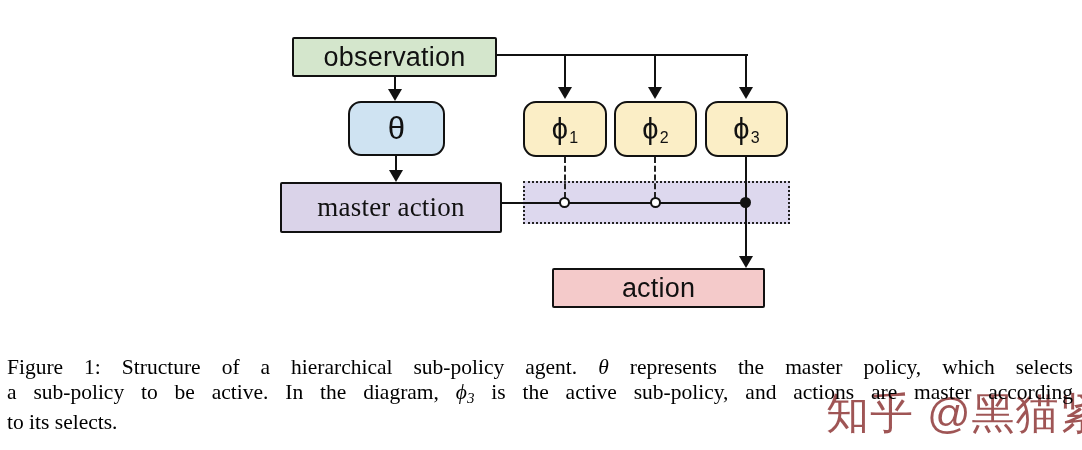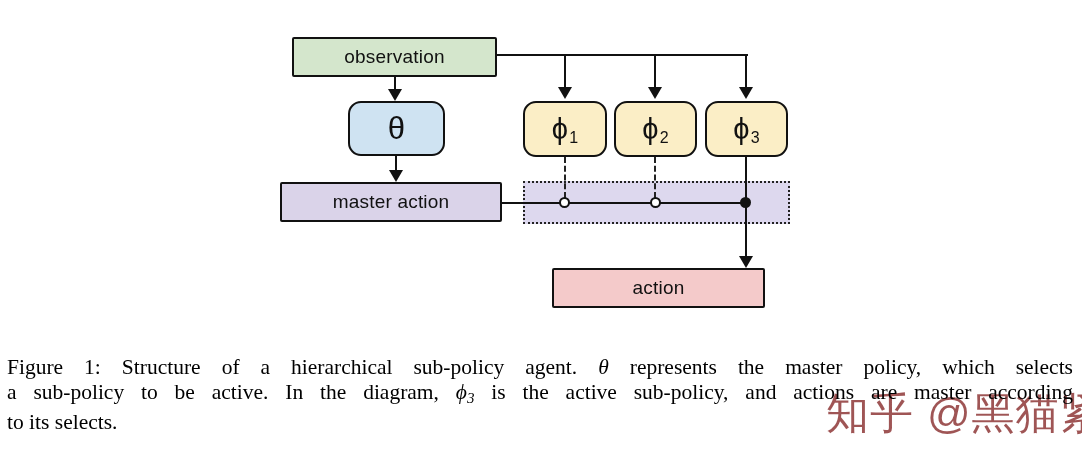--- a/index.html
+++ b/index.html
@@ -5,32 +5,32 @@
   html,body{margin:0;padding:0;background:#ffffff;}
   .screen{
     position:relative;width:1082px;height:450px;background:#fff;overflow:hidden;
     font-family:"Liberation Sans","DejaVu Sans",sans-serif;
   }
   
   .diagram{position:absolute;left:0;top:0;width:1082px;height:340px;}
   .node{
     position:absolute;display:flex;align-items:center;justify-content:center;
     border:2px solid #111;color:#111;box-sizing:border-box;
-    font-size:19px;letter-spacing:.2px;
+    font-size:27px;letter-spacing:.2px;
   }
   .rect{border-radius:2px;}
   .round{border-radius:13px;}
   .obs{left:292px;top:37px;width:205px;height:40px;background:var(--observation-fill);}
   .theta{left:348px;top:101px;width:97px;height:55px;background:var(--theta-fill);font-size:31px;}
   .phi{top:101px;width:84px;height:56px;background:var(--phi-fill);font-size:29px;}
   .phi1{left:523px;}
   .phi2{left:614px;width:83px;}
   .phi3{left:705px;width:83px;}
   .phi .sub{font-size:16px;align-self:flex-end;margin:0 0 8px 1px;}
-  .master{left:280px;top:182px;width:222px;height:40px;background:var(--master-fill);}
+  .master{left:280px;top:182px;width:222px;height:51px;background:var(--master-fill);font-family:Liberation Serif, serif;}
   .switchbox{
     position:absolute;left:523px;top:181px;width:267px;height:43px;box-sizing:border-box;
     background:var(--switch-fill);border:2px dotted #222;
   }
   .act{left:552px;top:268px;width:213px;height:40px;background:var(--action-fill);align-items:center;}
   
   .vline{position:absolute;width:2px;background:#111;}
   .hline{position:absolute;height:2px;background:#111;}
   .dline{position:absolute;width:0;border-left:2px dashed #222;}
   .ah{position:absolute;width:0;height:0;border-left:7px solid transparent;

